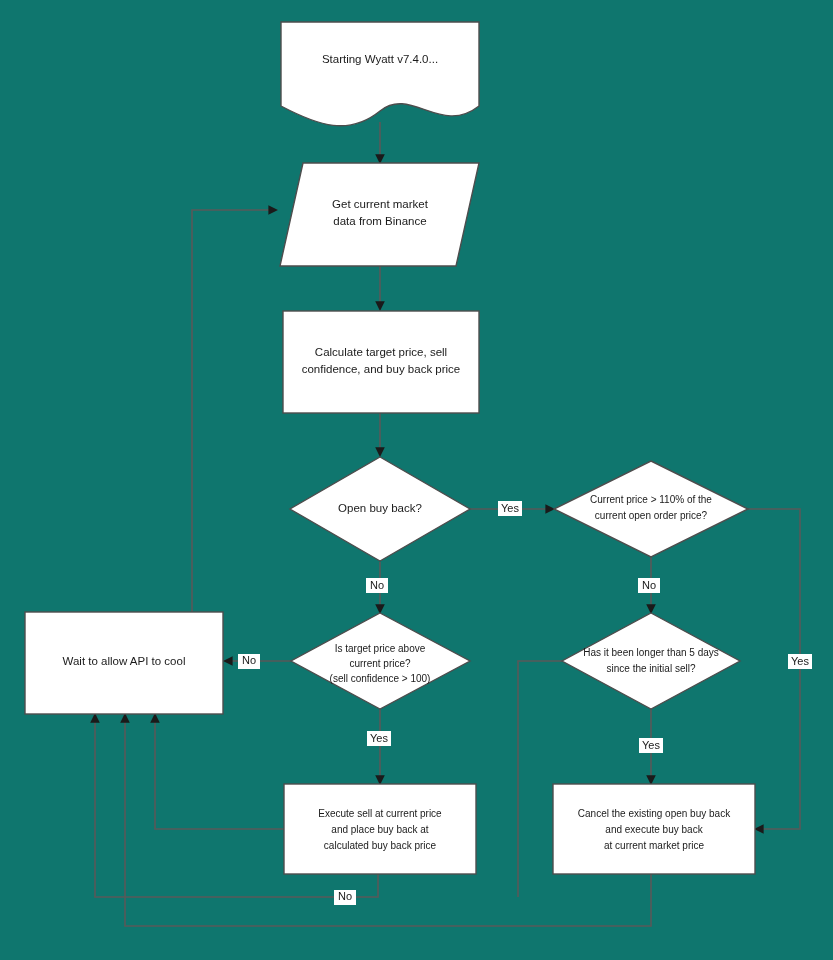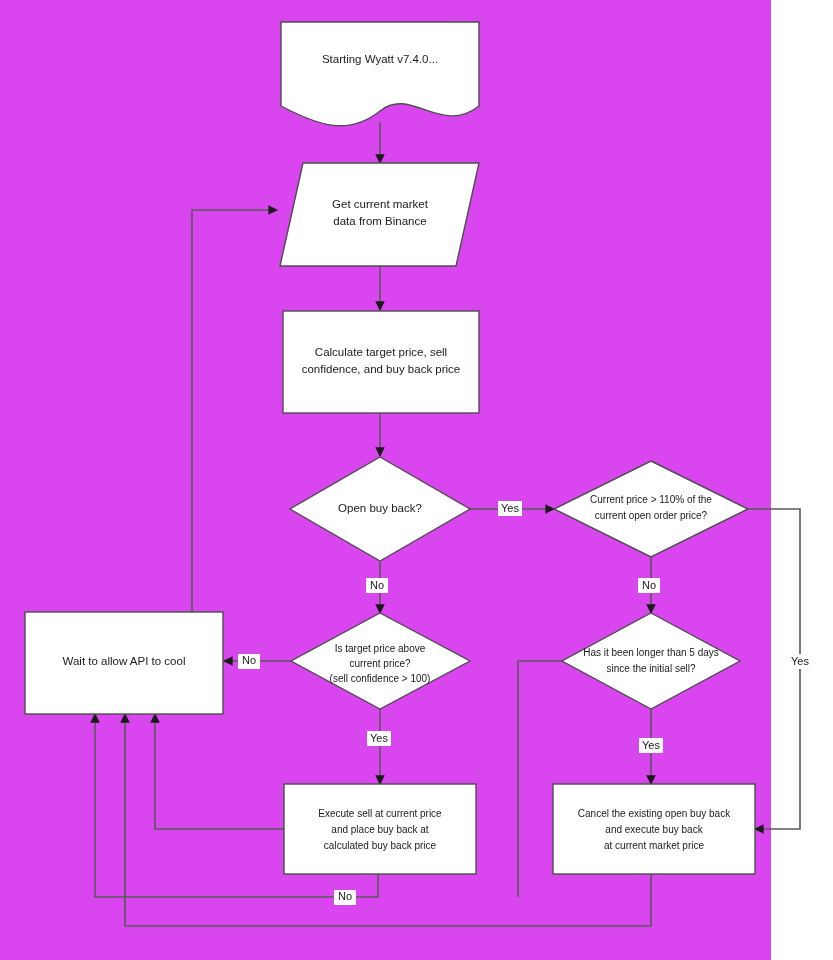--- a/index.html
+++ b/index.html
@@ -2,23 +2,23 @@
 <html><head>
 <meta charset="utf-8">
 <style>
   html, body {
     margin: 0;
     padding: 0;
     background: #ffffff;
   }
   #page {
     position: relative;
-    width: 771px;
+    width: 833px;
     height: 960px;
-    background: #d946ef;
+    background: #0f766e;
     font-family: "Liberation Sans", sans-serif;
   }
   svg#flow {
     position: absolute;
     top: 0; left: 0;
     width: 833px;
     height: 960px;
   }
   .shape {
     fill: #ffffff;

